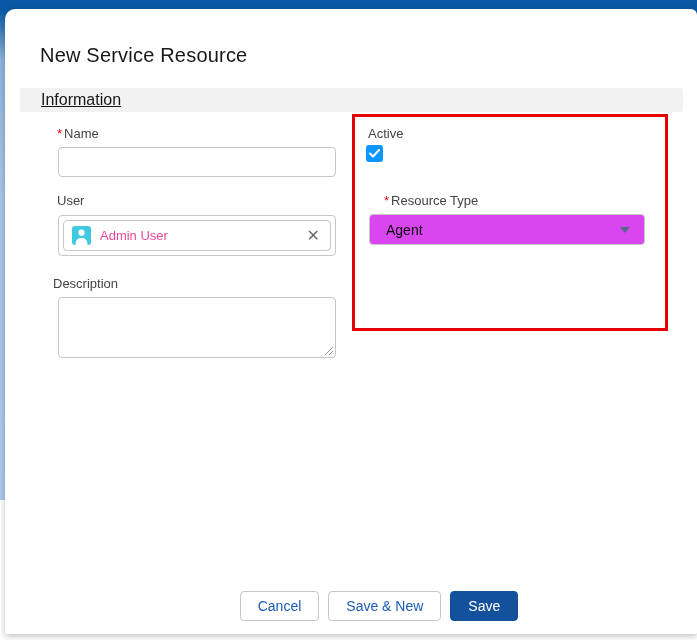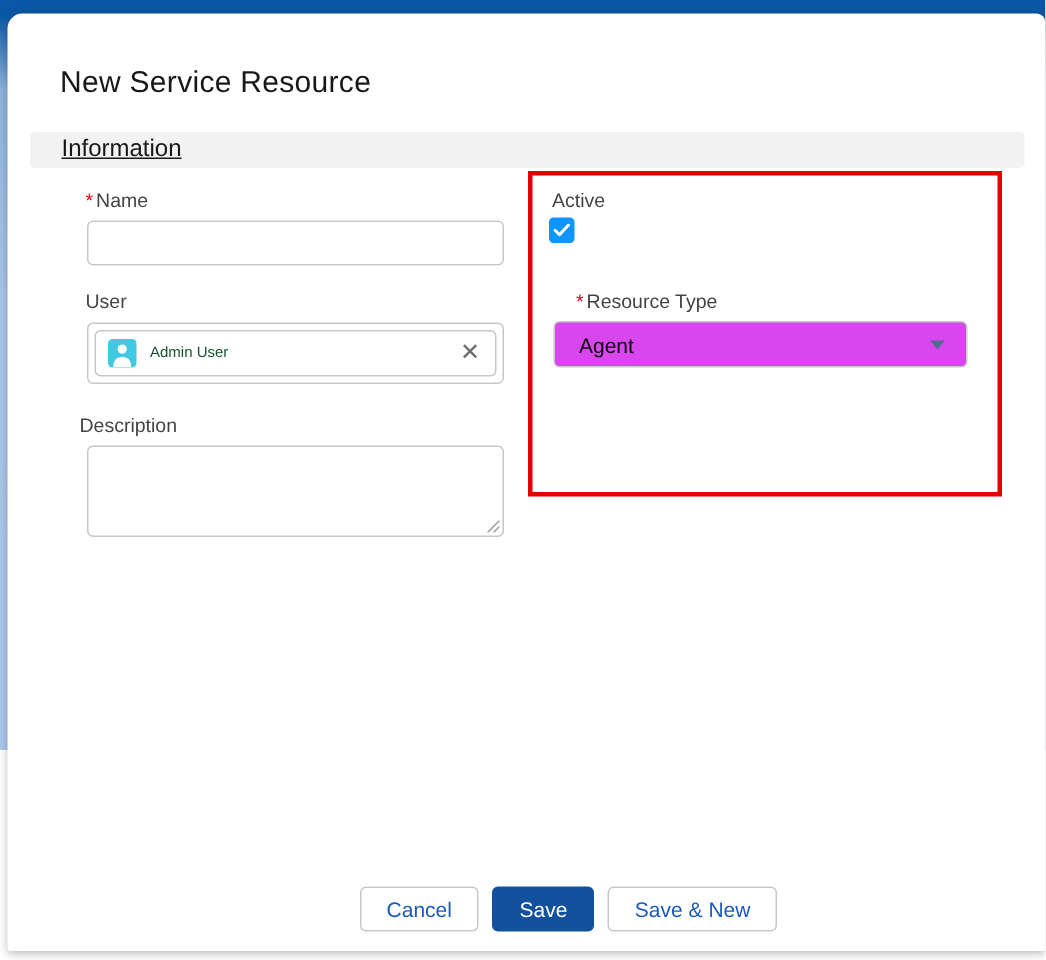--- a/index.html
+++ b/index.html
@@ -91,22 +91,22 @@
     width: 19px; height: 19px;
     border-radius: 3px;
     background: #41c9e2;
     flex: 0 0 auto;
     display: flex;
     align-items: flex-end;
     justify-content: center;
     overflow: hidden;
   }
   .pill-label {
-    font-size: 10px;
-    color: #14532d;
+    font-size: 13px;
+    color: #ec4899;
     flex: 1 1 auto;
   }
   .pill-remove {
     flex: 0 0 auto;
     font-size: 16px;
     color: #706e6b;
     line-height: 1;
     cursor: pointer;
     padding: 2px;
   }
@@ -252,18 +252,18 @@
     </div>
     <div class="combobox">
       <span class="combobox-value">Agent</span>
       <span class="combo-arrow"></span>
     </div>
 
     <div class="annotation-box"></div>
 
     <div class="footer">
       <button class="btn btn-neutral">Cancel</button>
+      <button class="btn btn-neutral">Save &amp; New</button>
       <button class="btn btn-brand">Save</button>
-      <button class="btn btn-neutral">Save &amp; New</button>
     </div>
 
   </div>
 </div>
 
 </body></html>

